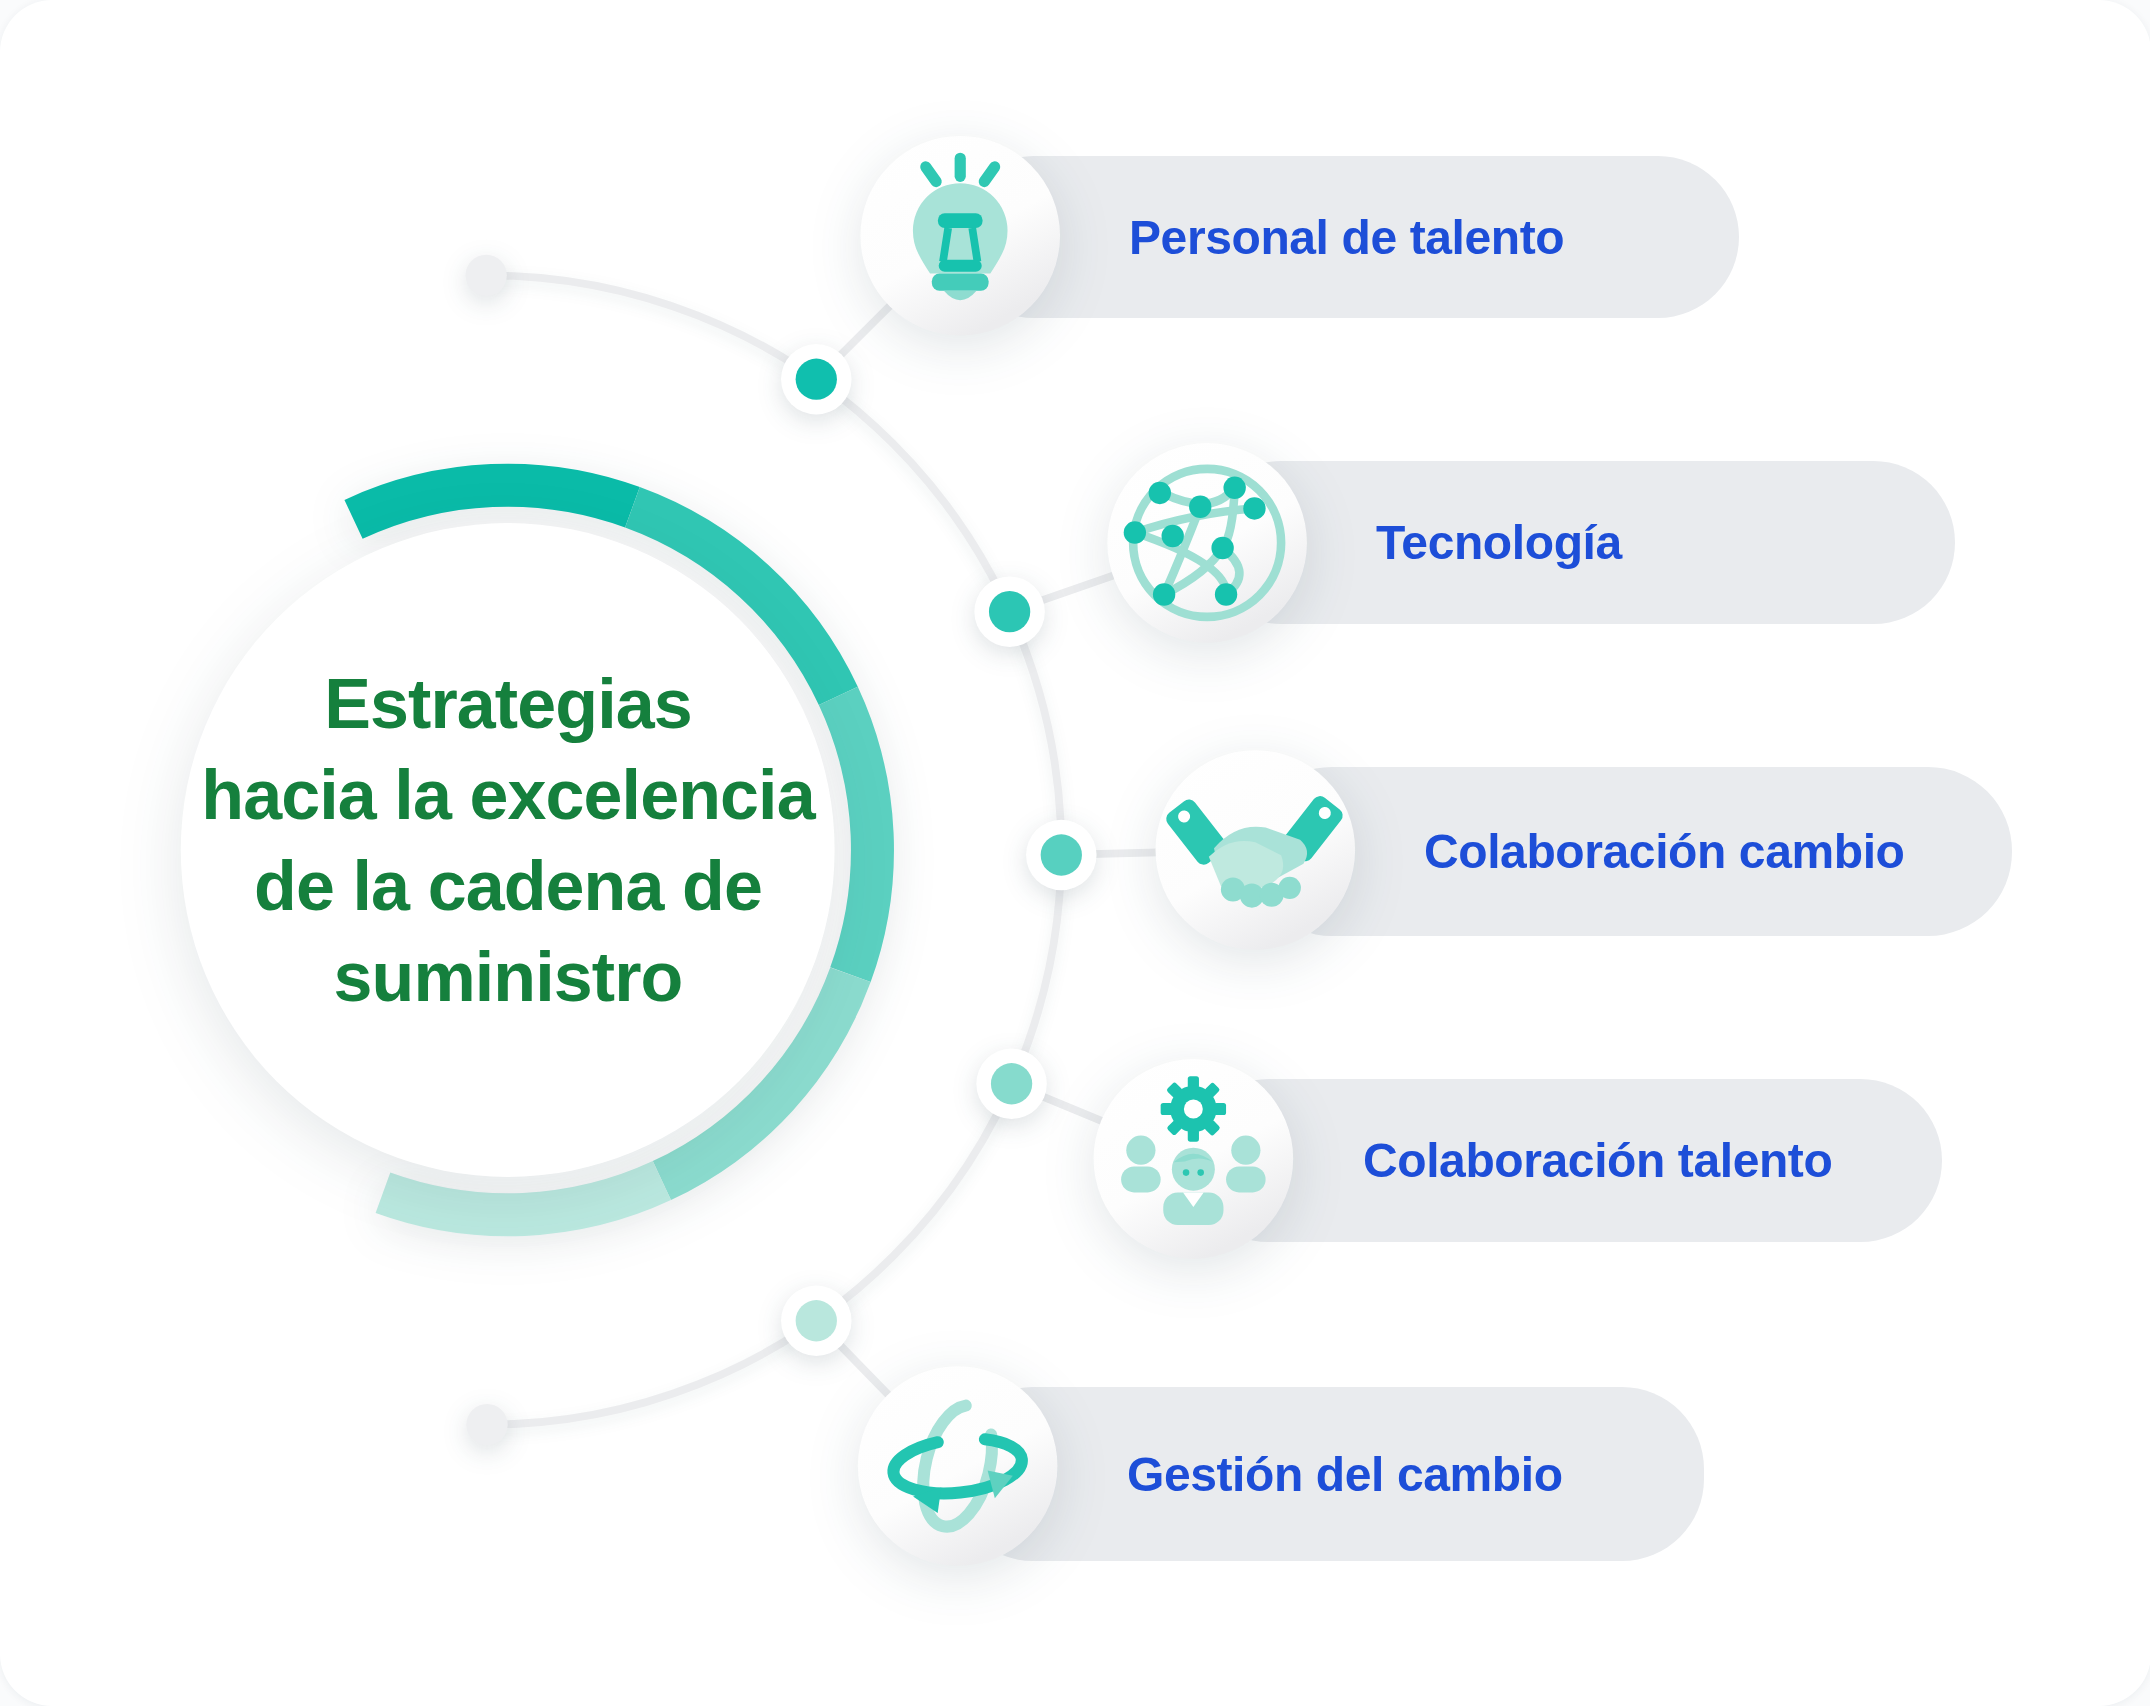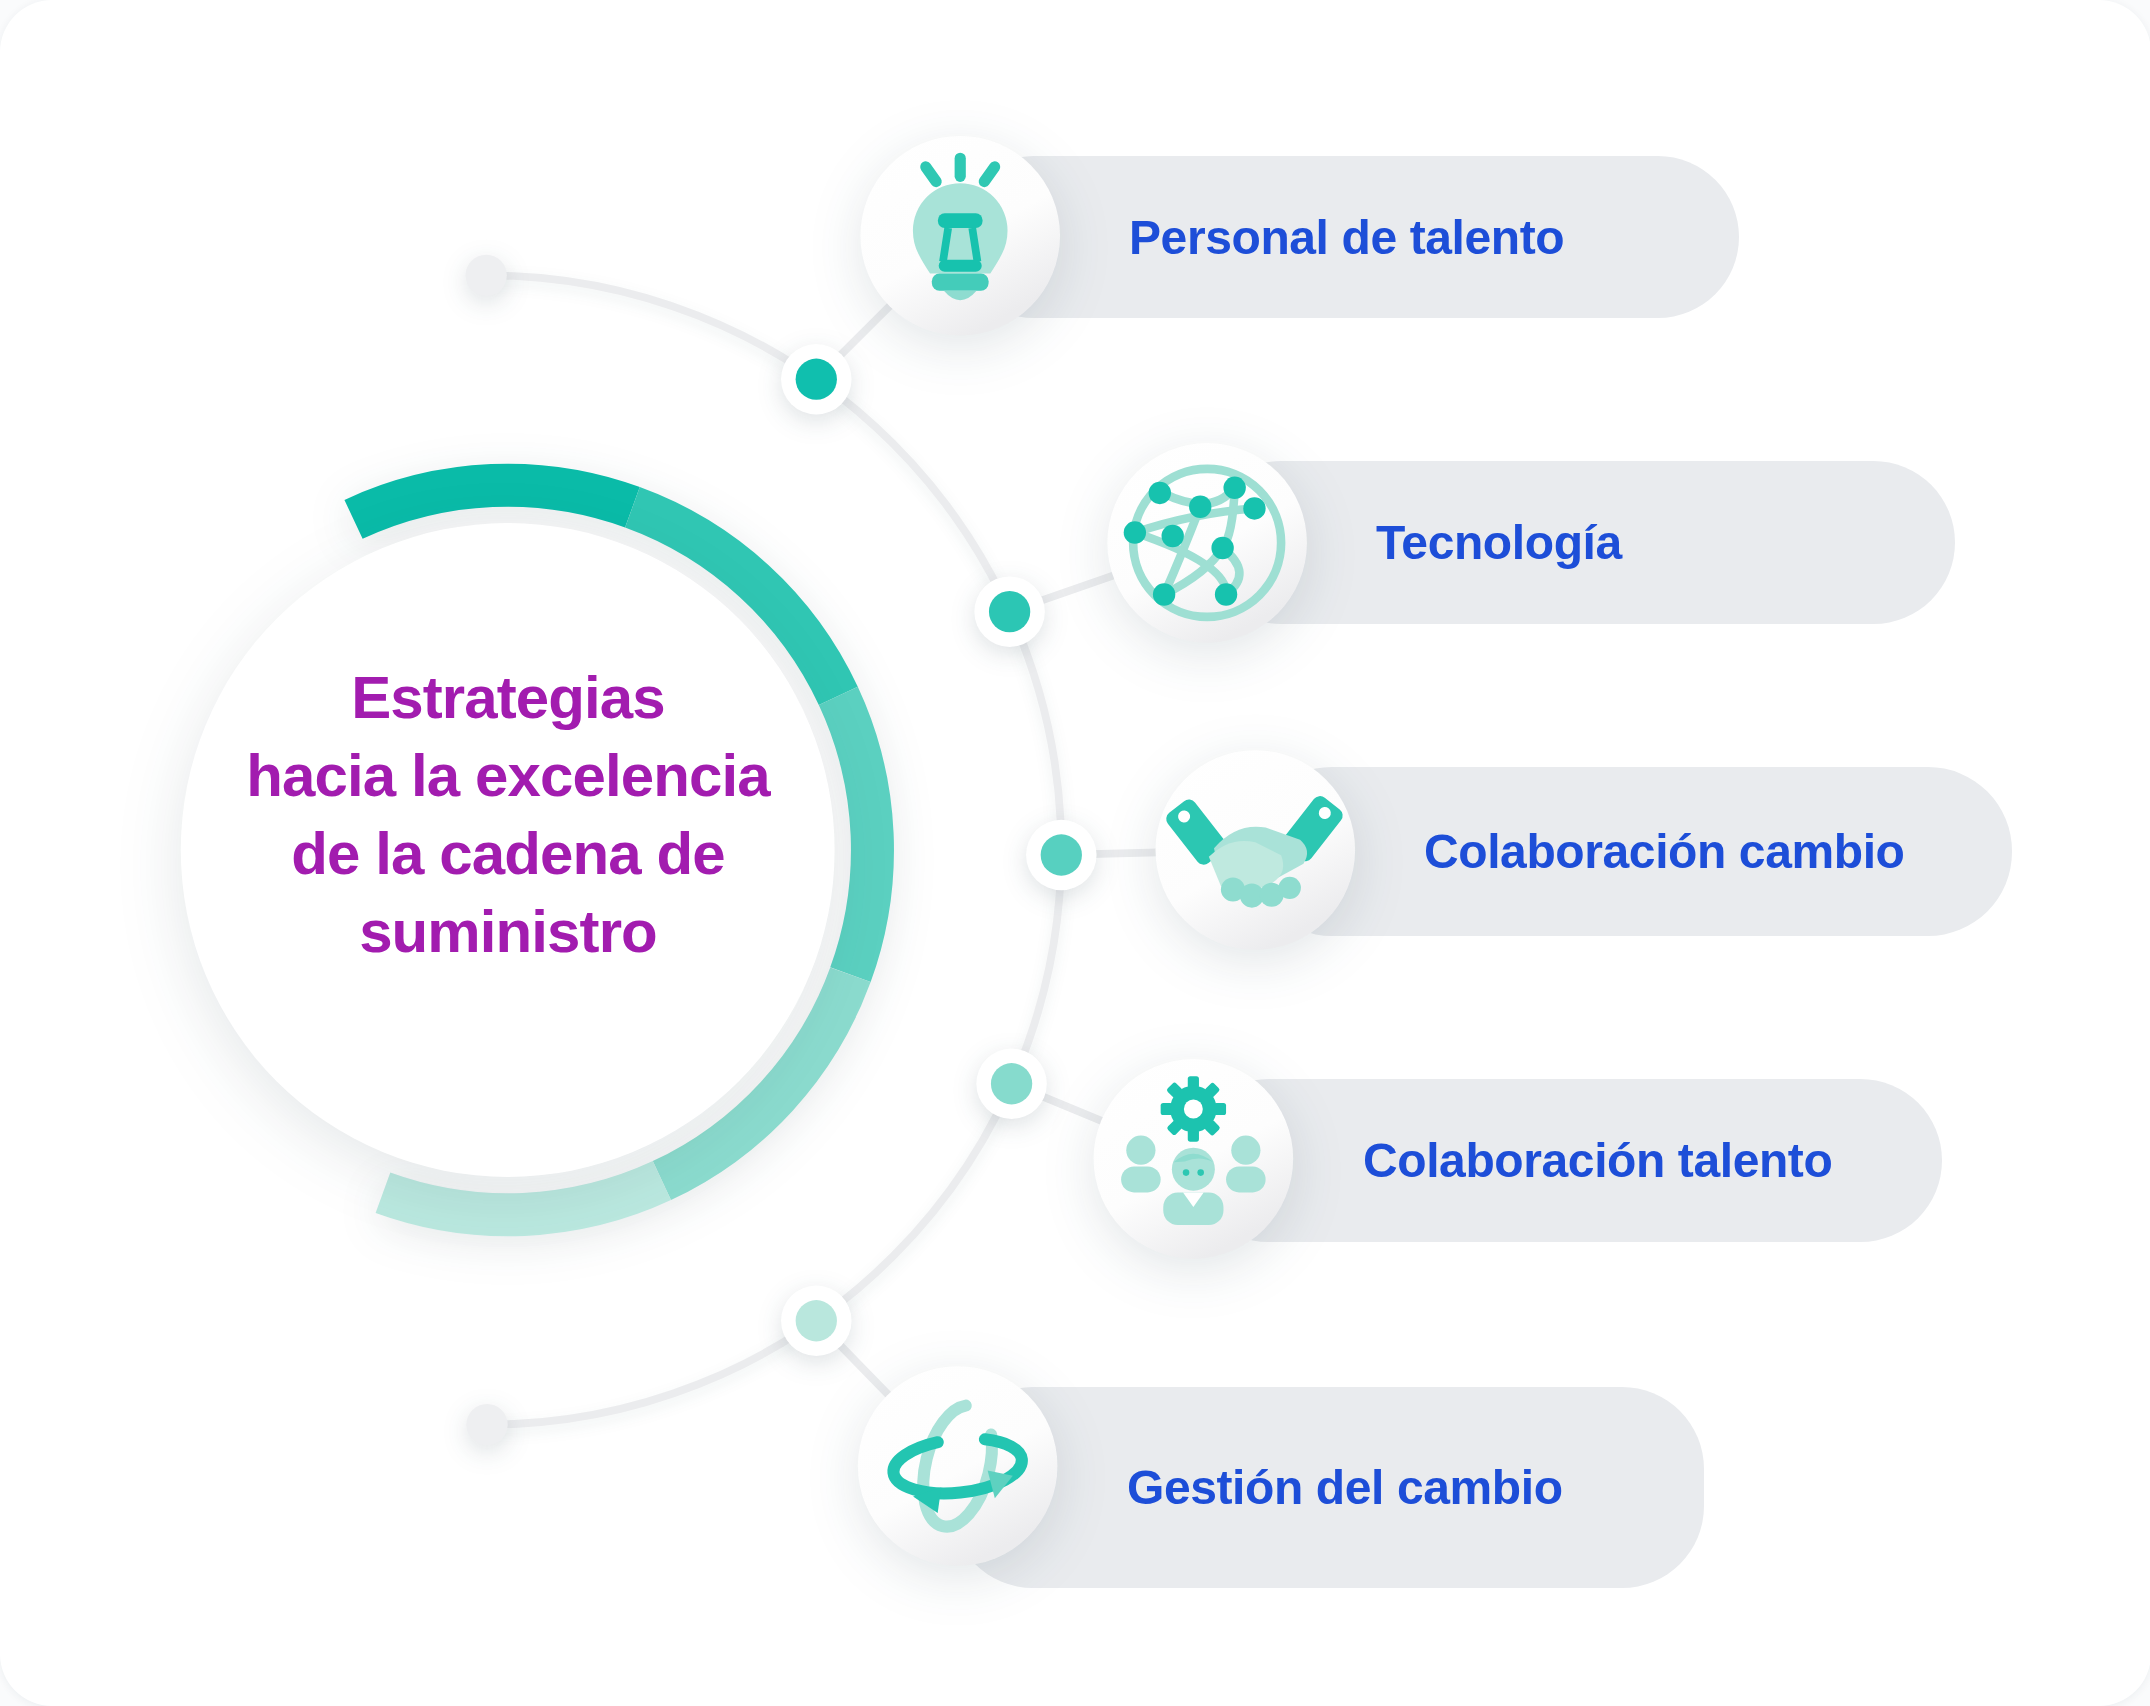--- a/index.html
+++ b/index.html
@@ -17,24 +17,24 @@
     box-sizing:border-box;padding-left:176px;
   }
   .pill span{
     color:#1d4ed8;font-size:48px;font-weight:700;letter-spacing:-0.4px;
     white-space:nowrap;
   }
   .pill-1{left:953px;top:156px;width:786px;height:162px;border-radius:81px;}
   .pill-2{left:1200px;top:461px;width:755px;height:163px;border-radius:82px;}
   .pill-3{left:1248px;top:767px;width:764px;height:169px;border-radius:84px;}
   .pill-4{left:1187px;top:1079px;width:755px;height:163px;border-radius:82px;}
-  .pill-5{left:951px;top:1387px;width:753px;height:201px;border-radius:82px;}
+  .pill-5{left:951px;top:1387px;width:753px;height:174px;border-radius:82px;}
   .title{
     position:absolute;left:155px;top:659px;width:706px;
-    text-align:center;color:#a21caf;font-size:60px;line-height:1.30;
+    text-align:center;color:#15803d;font-size:70px;line-height:1.30;
     font-weight:700;letter-spacing:-0.9px;white-space:pre-line;
   }
   .shadow-soft{filter:drop-shadow(0 14px 30px rgba(20,51,63,0.12));}
   .shadow-node{filter:drop-shadow(0 8px 14px rgba(20,51,63,0.14));}
   .shadow-line{filter:drop-shadow(0 6px 8px rgba(20,51,63,0.07));}
   .shadow-ring{filter:drop-shadow(0 10px 24px rgba(20,51,63,0.10));}
   .shadow-circle{filter:drop-shadow(-6px 18px 34px rgba(20,51,63,0.10));}
 </style>
 </head>
 <body>

